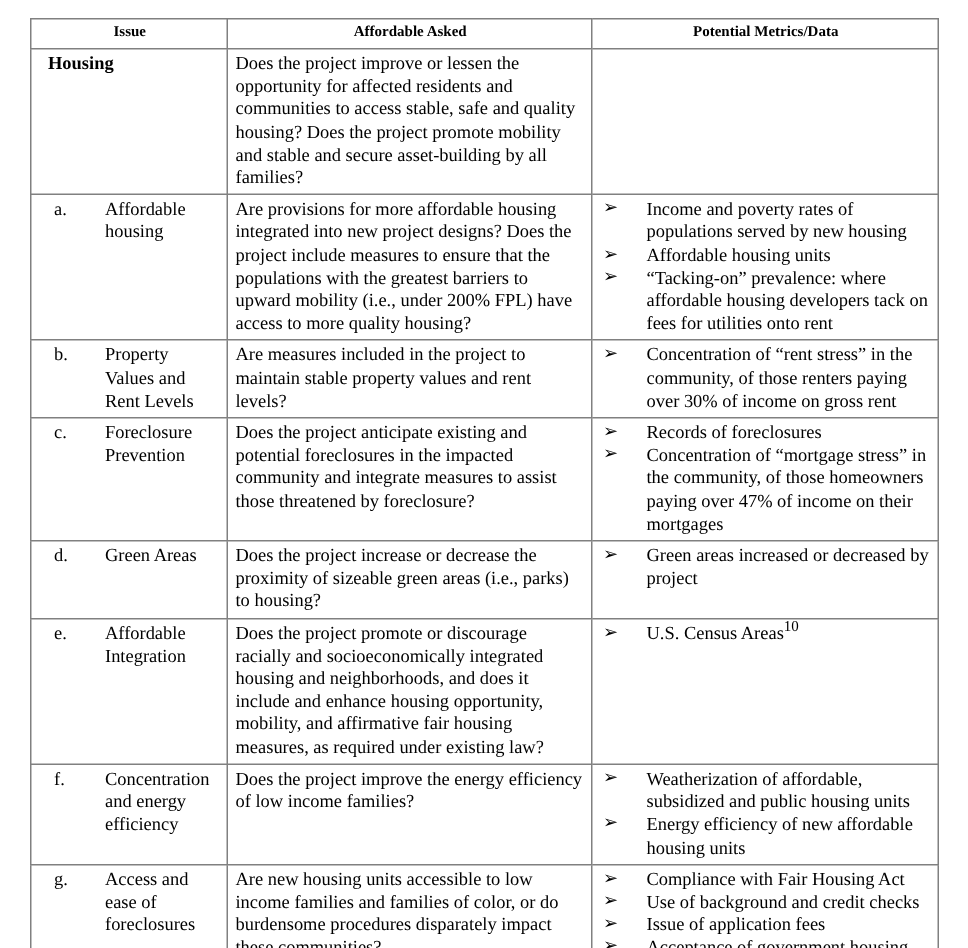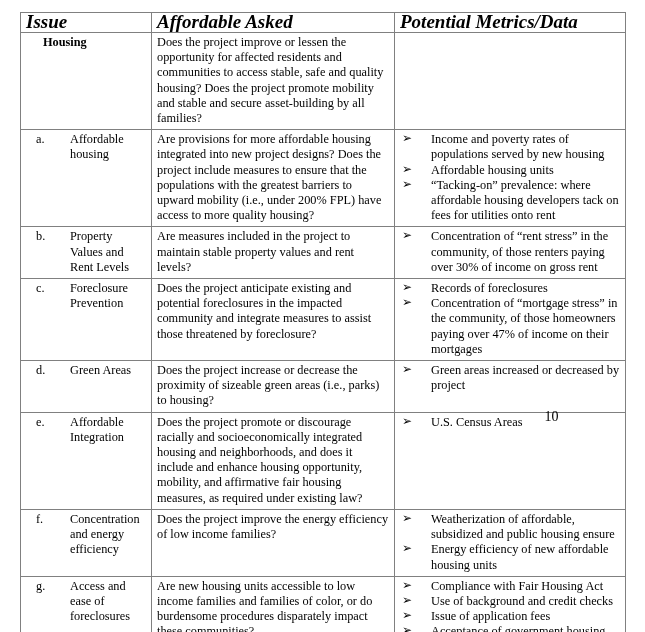--- a/index.html
+++ b/index.html
@@ -40,38 +40,36 @@
   table.assessment-table td {
     border: 1px solid #808080;
     vertical-align: top;
     padding: 2px 4px 3px 5px;
     font-size: 12.3px;
     line-height: 15.2px;
     font-family: "Liberation Serif", "DejaVu Serif", serif;
   }
 
   table.assessment-table thead th {
-    text-align: left;
+    text-align: center;
     font-weight: bold;
-    font-size: 19px;
+    font-size: 10px;
     line-height: 16px;
     padding-top: 1px;
     padding-bottom: 2px;
-    font-style: italic;
   }
 
   
   table.assessment-table {
     border: 1.3px solid #6e6e6e;
   }
 
   .cell-housing {
     font-weight: bold;
     padding-left: 6px;
-    margin-left: 11px;
   }
 
   
   .lettered {
     position: relative;
     padding-left: 44px;
     min-height: 15px;
   }
   .lettered .ltr {
     position: absolute;
@@ -94,24 +92,23 @@
     position: absolute;
     left: 2px;
     top: -1px;
     font-size: 12px;
     line-height: 15.2px;
     font-family: "DejaVu Sans", sans-serif;
     font-weight: bold;
   }
 
   sup.fn {
-    font-size: 14px;
+    font-size: 10px;
     vertical-align: super;
     line-height: 0;
-    margin-left: 22px;
   }
 
   .q-text { display: block; }
 </style>
 </head>
 <body>
 
 <div class="page">
   <table class="assessment-table">
     <colgroup>
@@ -206,21 +203,21 @@
         </tr>
         <tr>
           <td>
             <div class="lettered"><span class="ltr">f.</span><span>Concentration and energy efficiency</span></div>
           </td>
           <td>
             <span class="q-text">Does the project improve the energy efficiency of low income families?</span>
           </td>
           <td>
             <ul class="arrow-list">
-              <li><span class="arrow">➢</span><span>Weatherization of affordable, subsidized and public housing ensure</span></li>
+              <li><span class="arrow">➢</span><span>Weatherization of affordable, subsidized and public housing units</span></li>
               <li><span class="arrow">➢</span><span>Energy efficiency of new affordable housing units</span></li>
             </ul>
           </td>
         </tr>
         <tr>
           <td>
             <div class="lettered"><span class="ltr">g.</span><span>Access and ease of foreclosures</span></div>
           </td>
           <td>
             <span class="q-text">Are new housing units accessible to low income families and families of color, or do burdensome procedures disparately impact these communities?</span>

